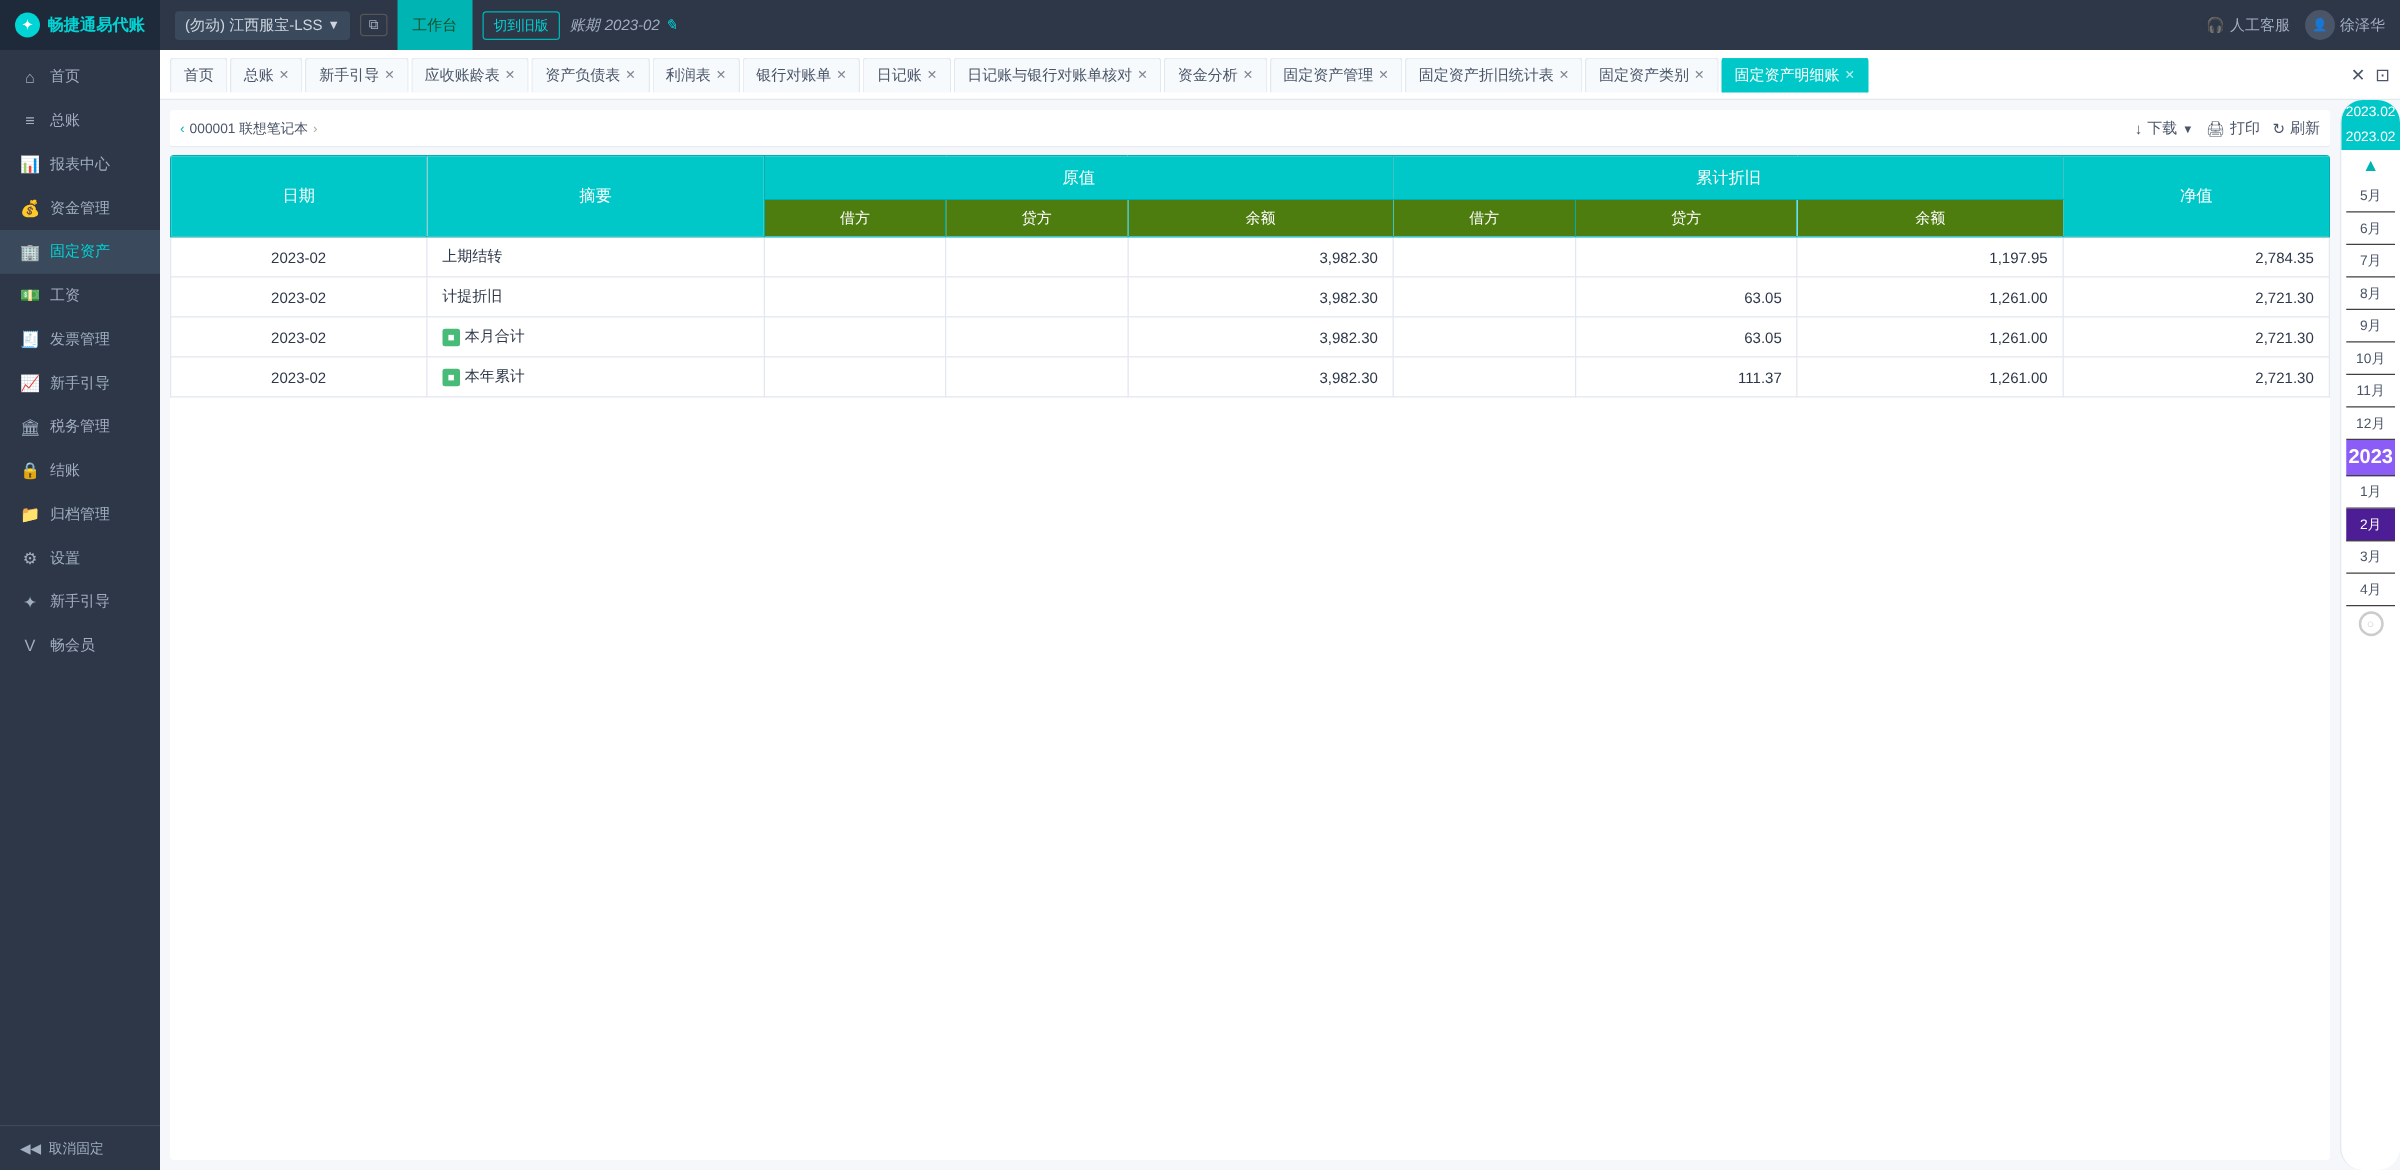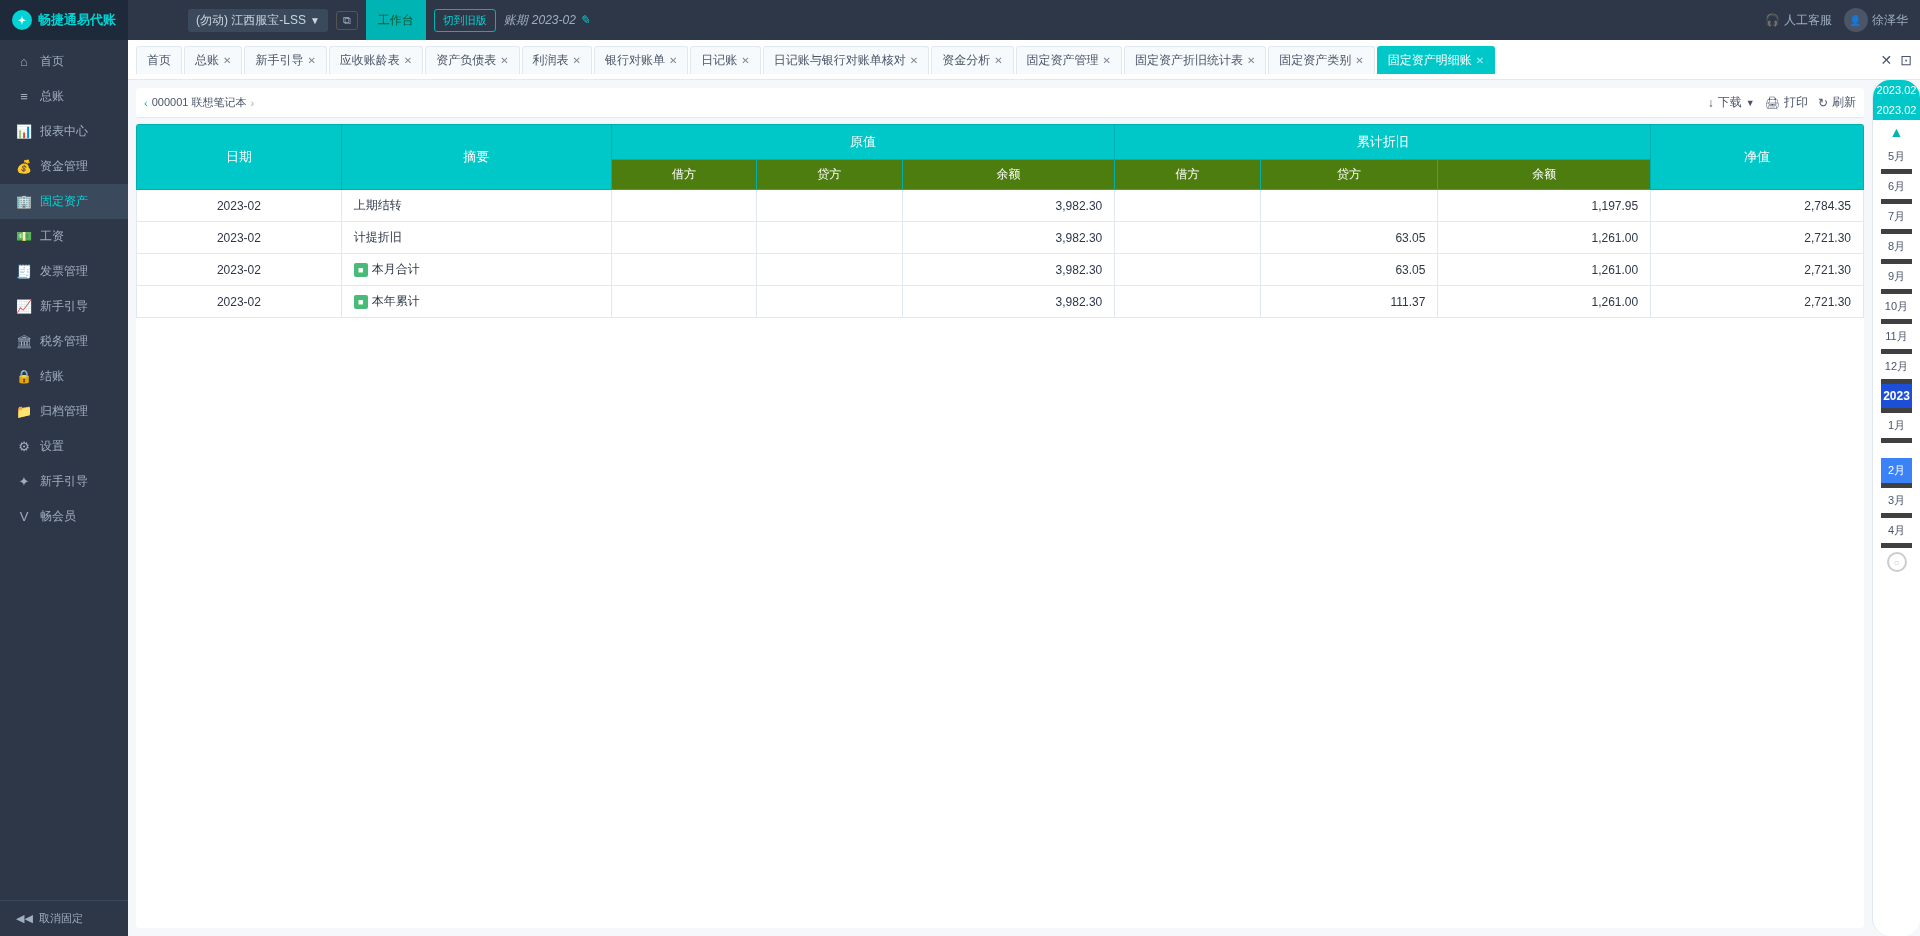--- a/index.html
+++ b/index.html
@@ -66,21 +66,20 @@
       flex-shrink: 0;
     }
     .topbar-left { display: flex; align-items: center; gap: 8px; }
     .company-selector {
       display: flex; align-items: center; gap: 4px;
       color: #cdd5e0; font-size: 12px;
       background: #3a4a5c;
       padding: 3px 8px;
       border-radius: 3px;
       cursor: pointer;
-      margin-left: 48px;
     }
     .company-selector .chevron { font-size: 10px; }
     .copy-btn {
       background: transparent;
       border: 1px solid #555;
       color: #a0aec0;
       padding: 2px 6px;
       border-radius: 3px;
       cursor: pointer;
       font-size: 11px;
@@ -200,24 +199,24 @@
       padding: 4px 2px;
       font-size: 11px;
     }
     .date-item {
       width: 100%;
       text-align: center;
       padding: 5px 2px;
       font-size: 11px;
       color: #4a5568;
       cursor: pointer;
-      border-bottom: 5px solid #404040;
-    }
-    .date-item.active { background: #3b82f6; color: white; margin-top: 15px; }
-    .date-item.year-badge { background: #1d4ed8; color: white; font-size: 12px; font-weight: bold; }
+      border-bottom: 1px solid #404040;
+    }
+    .date-item.active { background: #4c1d95; color: white; }
+    .date-item.year-badge { background: #8b5cf6; color: white; font-size: 16px; font-weight: bold; }
     .date-scroll-up, .date-scroll-down {
       color: #00b4b4; cursor: pointer; font-size: 14px; padding: 4px;
     }
     .date-panel-circle {
       width: 20px; height: 20px;
       border: 2px solid #ccc;
       border-radius: 50%;
       margin: 4px auto;
       display: flex; align-items: center; justify-content: center;
       color: #ccc; font-size: 10px;

